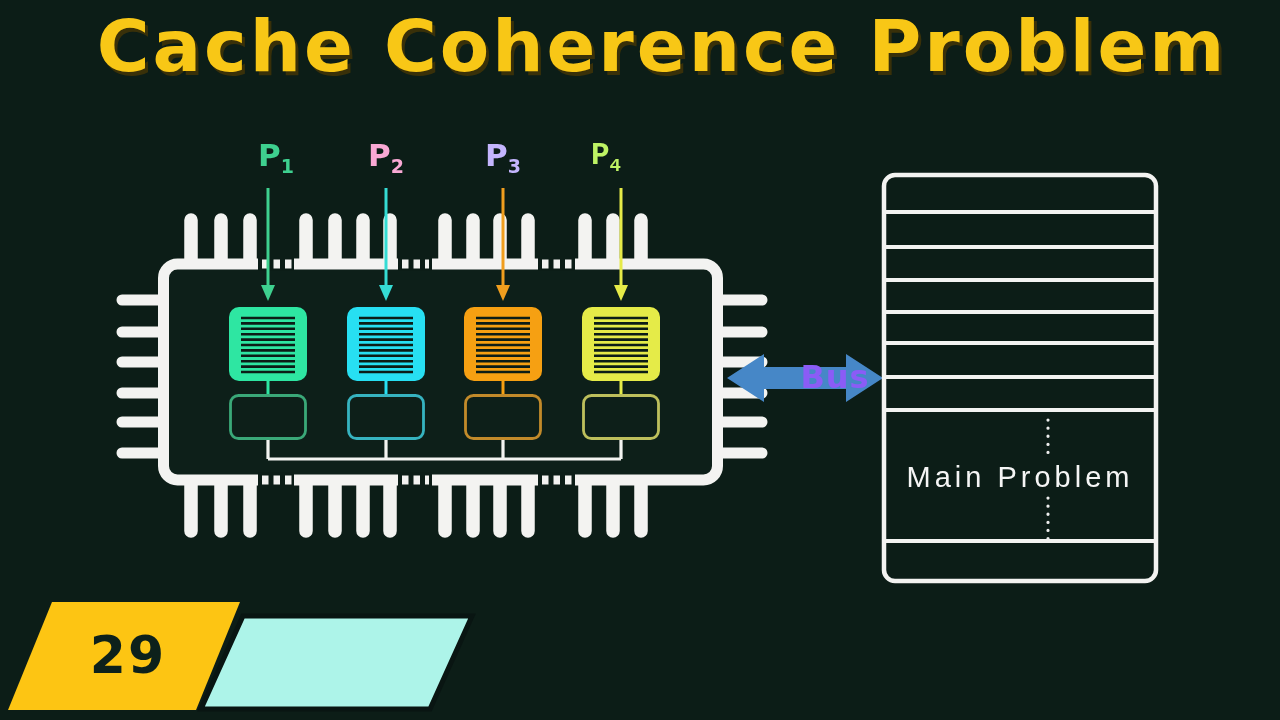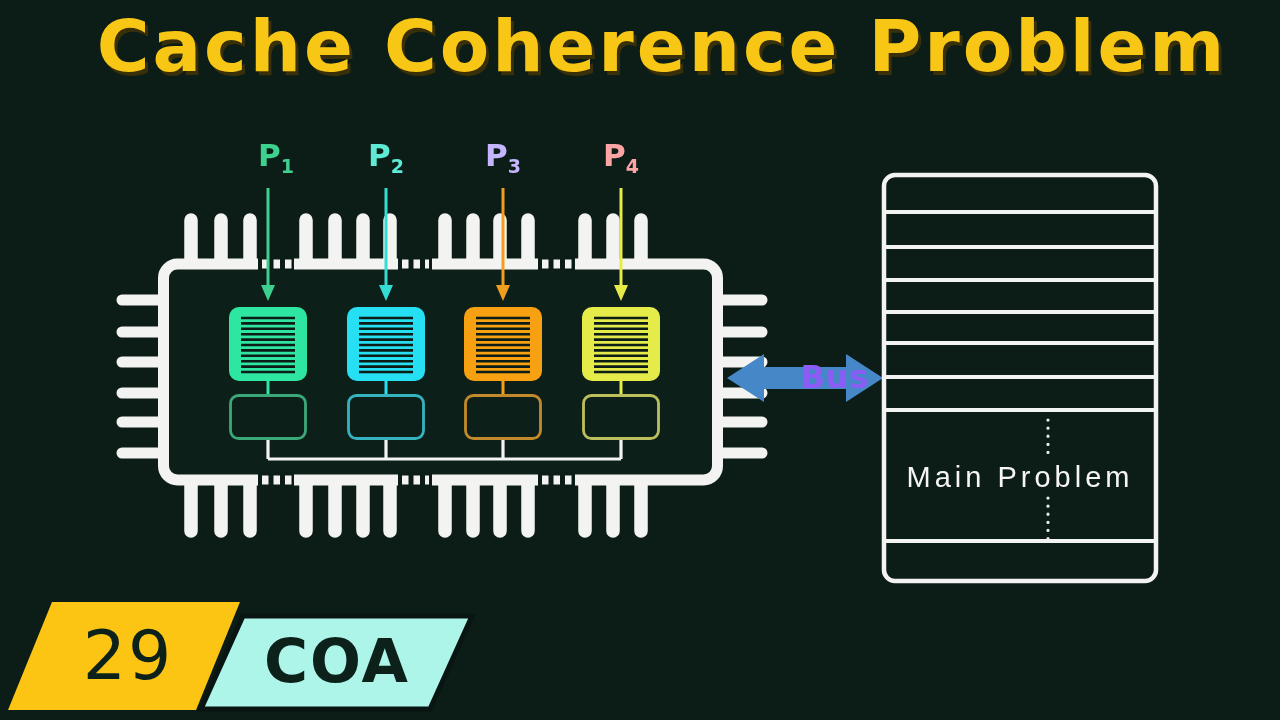--- a/index.html
+++ b/index.html
@@ -28,21 +28,21 @@
     position:absolute;left:835px;top:377px;transform:translate(-50%,-50%);
     color:#8b5cf6;font-size:32px;font-weight:bold;letter-spacing:1px;
   }
   .mm-label{
     position:absolute;left:1020px;top:477px;transform:translate(-50%,-50%);
     color:#f5f5f5;font-size:29px;letter-spacing:4px;white-space:nowrap;
     font-family:"Liberation Sans", sans-serif;
   }
   .ep-num{
     position:absolute;left:128px;top:655px;transform:translate(-50%,-50%);
-    font-size:68px;font-weight:400;letter-spacing:2px;
+    font-size:52px;font-weight:700;letter-spacing:2px;
   }
   .course-code{
     position:absolute;left:337px;top:661px;transform:translate(-50%,-50%);
     font-size:60px;font-weight:800;letter-spacing:2px;
   }
 </style>
 </head>
 <body>
 
 <div class="stage" style="background-color: rgb(12, 29, 23);">
@@ -137,27 +137,26 @@
 
     <polygon points="52,602 240,602 196,710 8,710" style="fill: rgb(253, 197, 19);"></polygon>
     <polygon points="243,616 472,616 430,709 201,709" stroke="#091512" stroke-width="5" style="fill: rgb(173, 244, 233);"></polygon>
   </svg>
 
   <div class="label-layer">
     <div class="page-title" style="color: rgb(248, 199, 22);">Cache Coherence Problem</div>
 
     <div class="plabel" style="left: 268px; color: rgb(62, 208, 143); margin-left: 8px;"><span>P</span><sub>1</sub></div>
 
-    <div class="plabel" style="left: 386px; color: #5eead4;"><span>P</span><sub>2</sub></div>
+    <div class="plabel" style="left: 386px; color: #f9a8d4;"><span>P</span><sub>2</sub></div>
 
     <div class="plabel" style="left: 503px; color: #c4b5fd;"><span>P</span><sub>3</sub></div>
 
-    <div class="plabel" style="left: 621px; color: #fca5a5;"><span>P</span><sub>4</sub></div>
+    <div class="plabel" style="left: 606px; color: #bef264; font-family: Liberation Mono, monospace;"><span>P</span><sub>4</sub></div>
 
     <div class="bus-label">Bus</div>
 
     <div class="mm-label">Main Problem</div>
 
     <div class="ep-num" style="color: rgb(13, 33, 27);">29</div>
 
-    <div class="course-code" style="color: rgb(13, 33, 27);">COA</div>
   </div>
 </div>
 
 </body></html>

